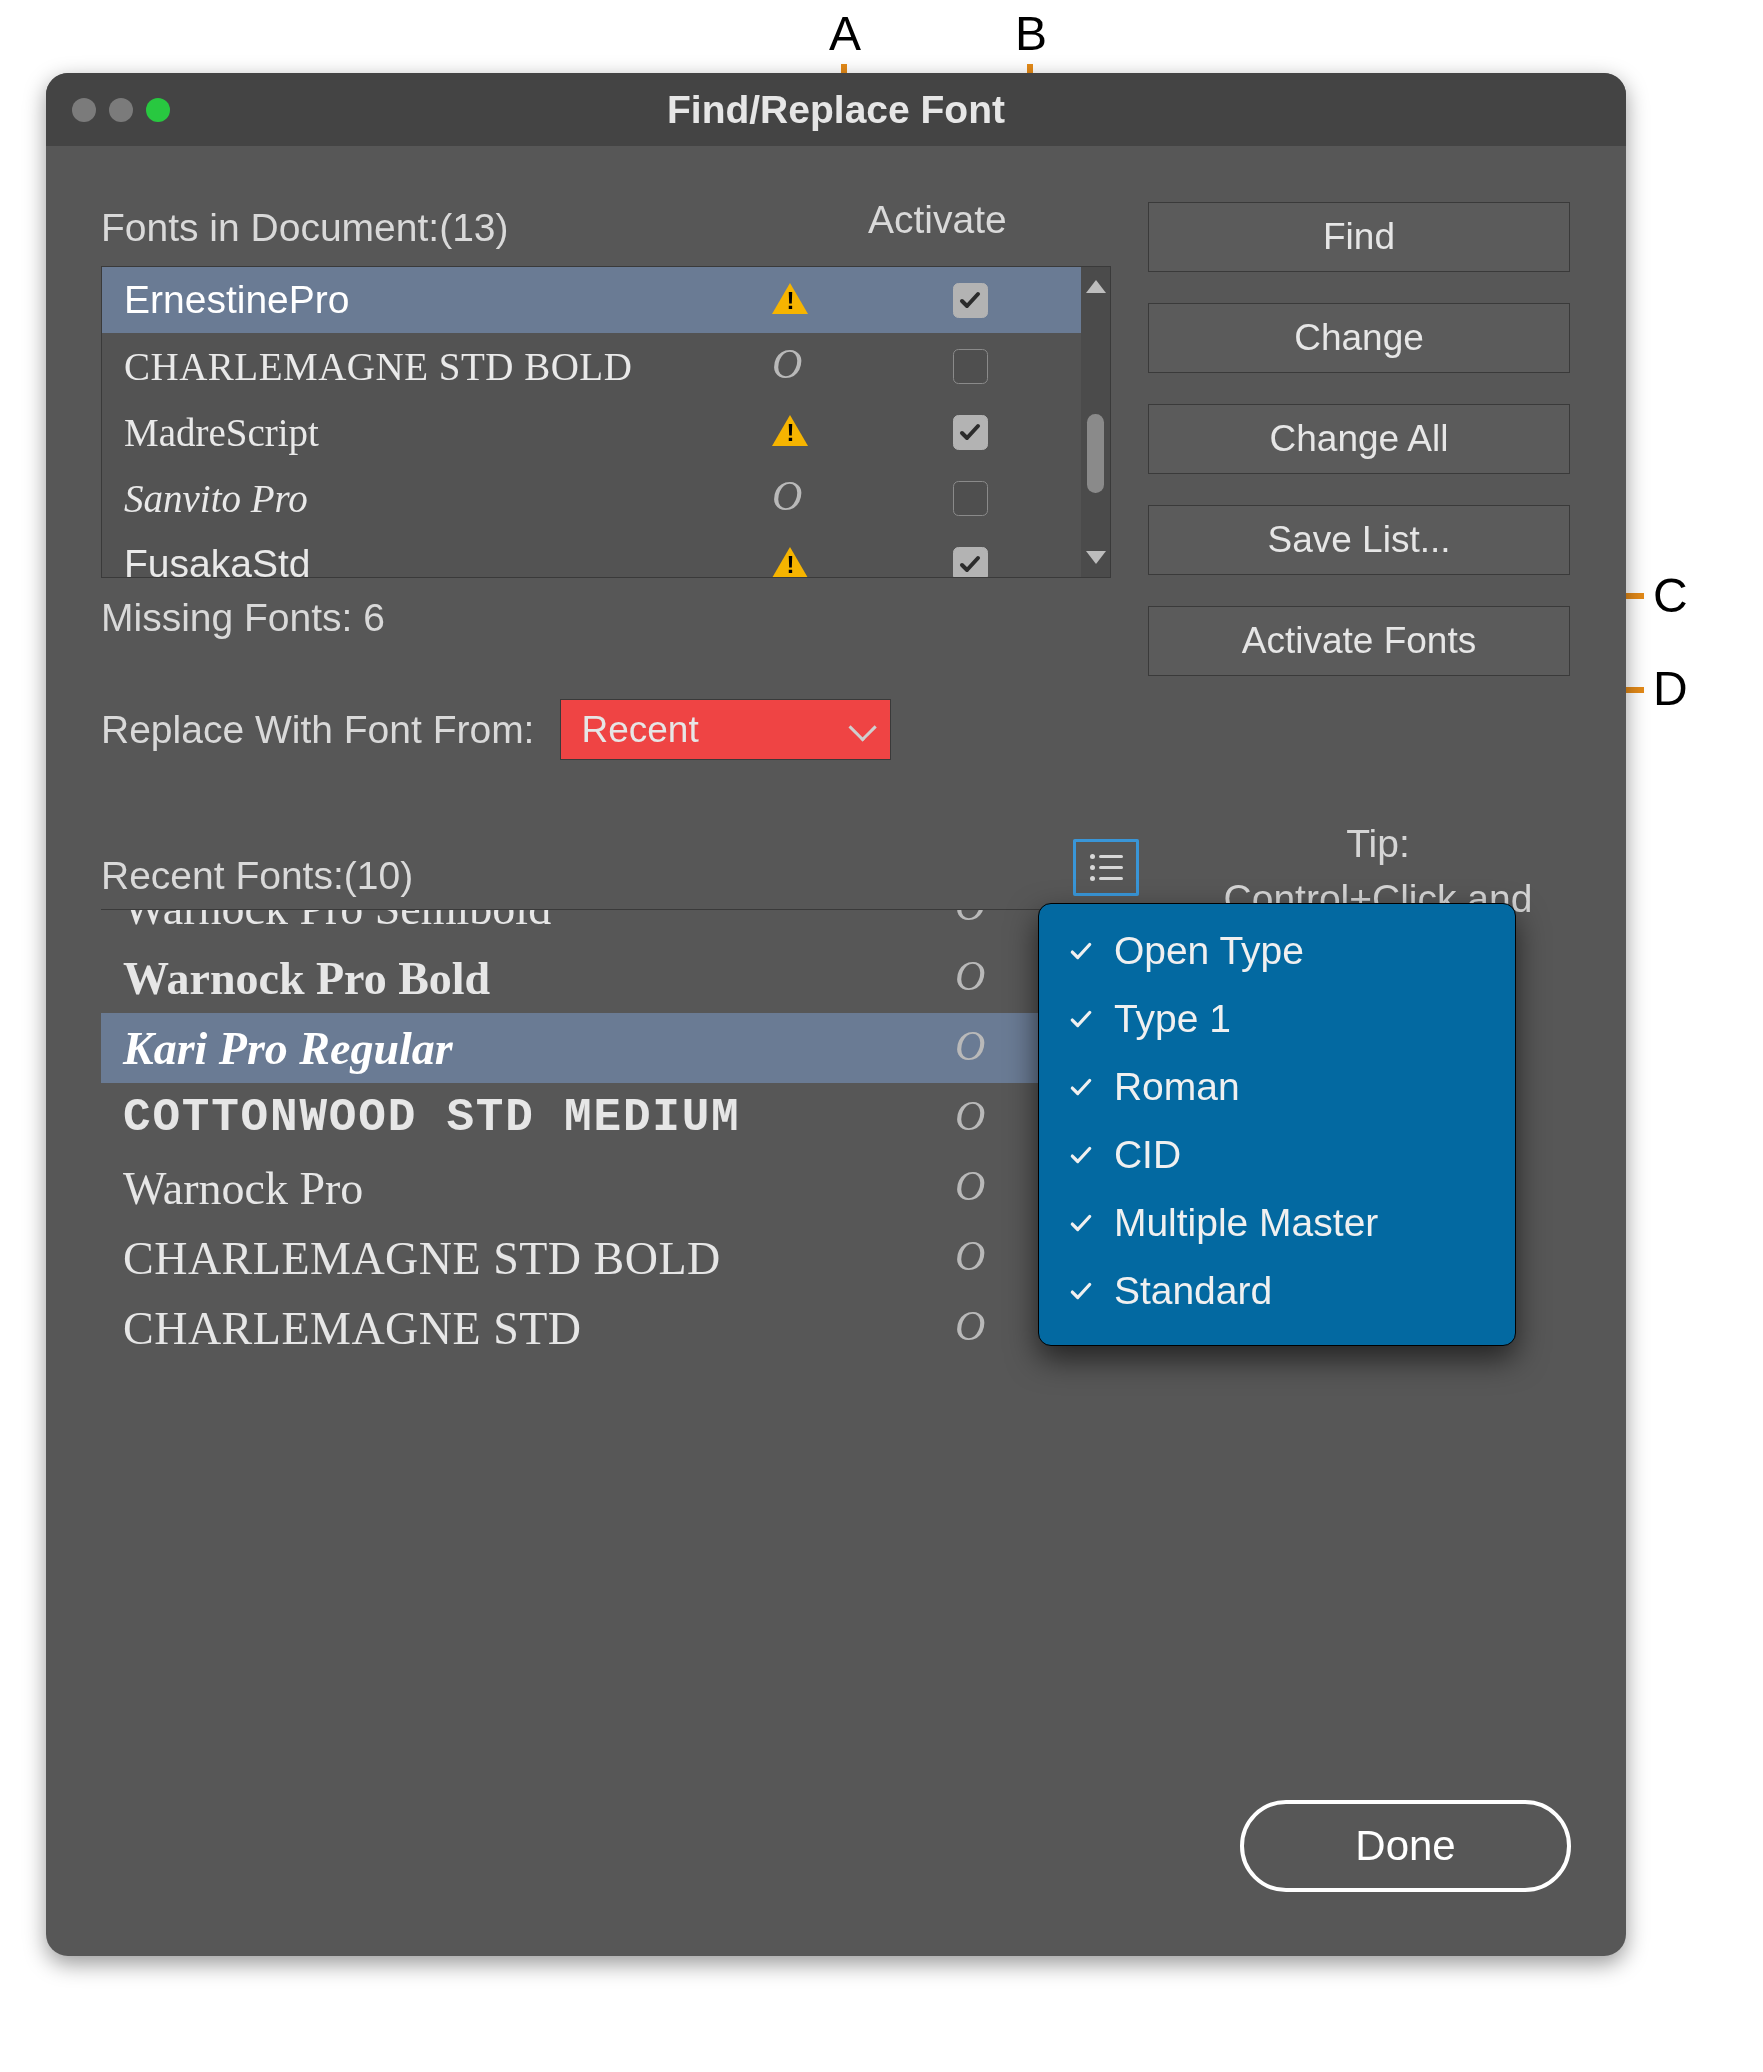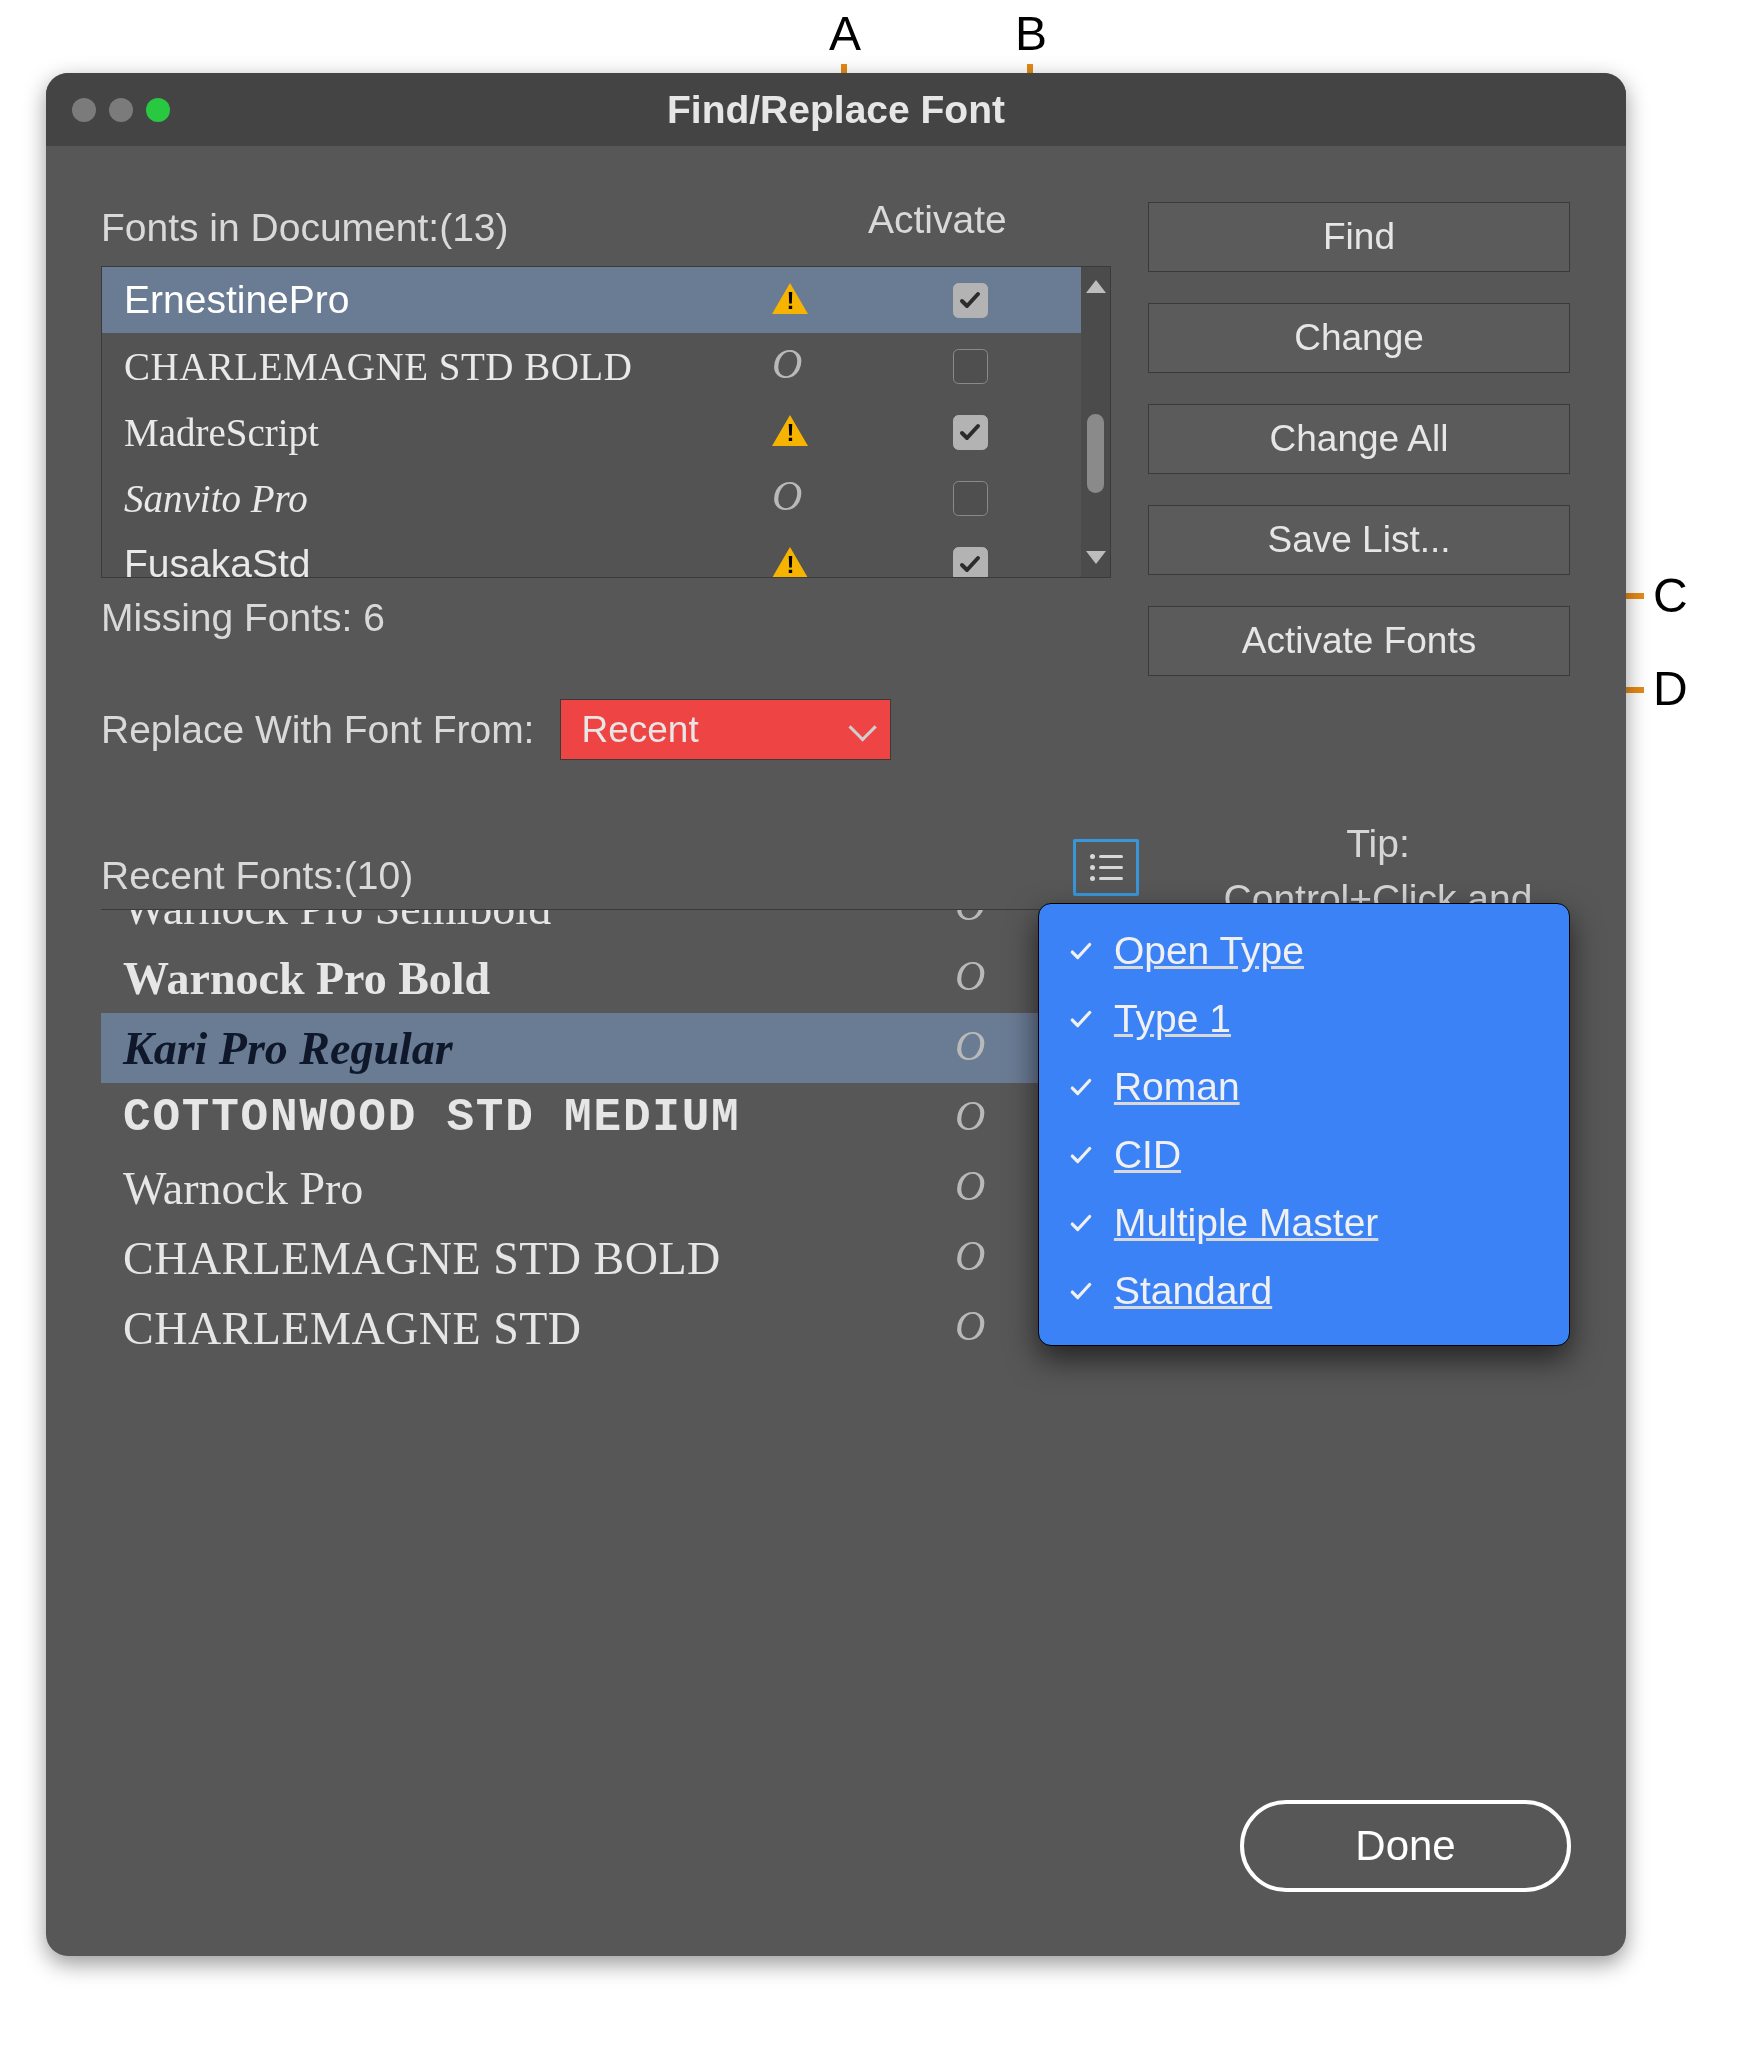--- a/index.html
+++ b/index.html
@@ -193,21 +193,21 @@
   .recent-label { position:absolute; left:55px; top:781px; font-size:39px; color:#d9d9d9; }
   .recent-box {
     position:absolute; left:55px; top:836px; width:1010px; height:487px;
     border-top: 0.9px solid #3a3a3a;
     overflow: hidden;
   }
   .rrow { height:70px; display:grid; grid-template-columns: 1fr 156px; align-items:center; }
   .rrow .name { padding-left:22px; font-size:46px; color:#e6e6e6; white-space:nowrap; }
   .rrow .glyphcell { display:flex; justify-content:flex-start; }
   .rrow.sel { background:#6a7b94; }
-  .rrow.sel .name { color:#0f172a; }
+  .rrow.sel .name { color:#ffffff; }
   .rrow.cut { margin-top:-37px; } 
 
   
   .filter-btn {
     position:absolute; left:1027px; top:766px;
     width:66px; height:57px;
     border:3.7px solid #3996d8;
     border-radius:1.8px;
     display:flex; align-items:center; justify-content:center;
     cursor:pointer;
@@ -224,27 +224,26 @@
     left:0;
   }
   .burger .dot1{ top:-0.9px; } .burger .dot2{ top:10px; } .burger .dot3{ top:21px; }
 
   .tip { position:absolute; left:1130px; top:744px; text-align:center; font-size:39px; color:#d5d5d5; width:404px; line-height:1.4; }
 
   
   .menu {
     position: absolute;
     left: 992px; top: 830px;
-    width: 532px;
-    background:#3b82f6;
+    width: 478px;
+    background:#0369a1;
     border:0.9px solid #000;
     border-radius:13px;
     box-shadow: 0 13px 31px rgba(0,0,0,.6);
     padding: 13px 0 20px;
-    text-decoration: underline;
   }
   .menu .mi {
     height: 68px;
     display:flex; align-items:center;
     padding: 0 27.5px;
     gap: 18.4px;
     font-size: 39px; color:#f0f0f0;
     cursor:pointer;
   }
   .menu .mi .check {

